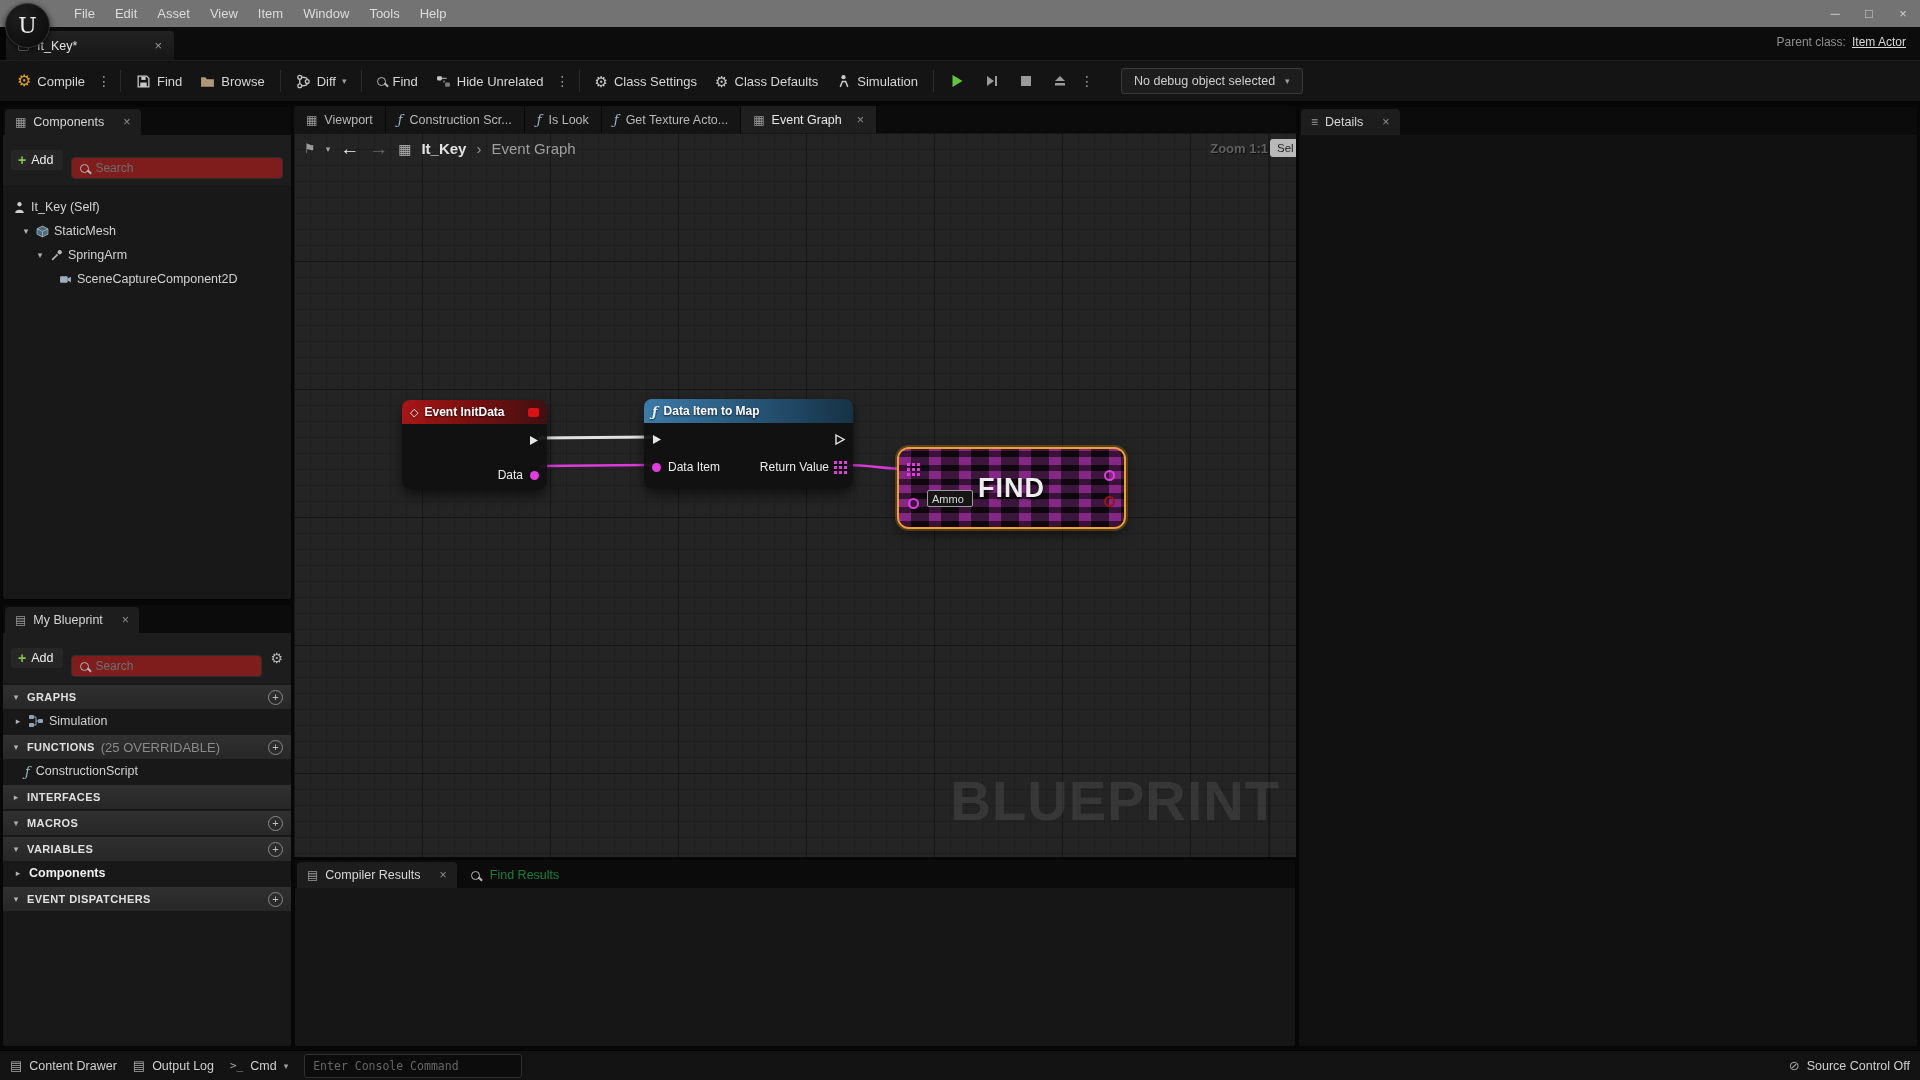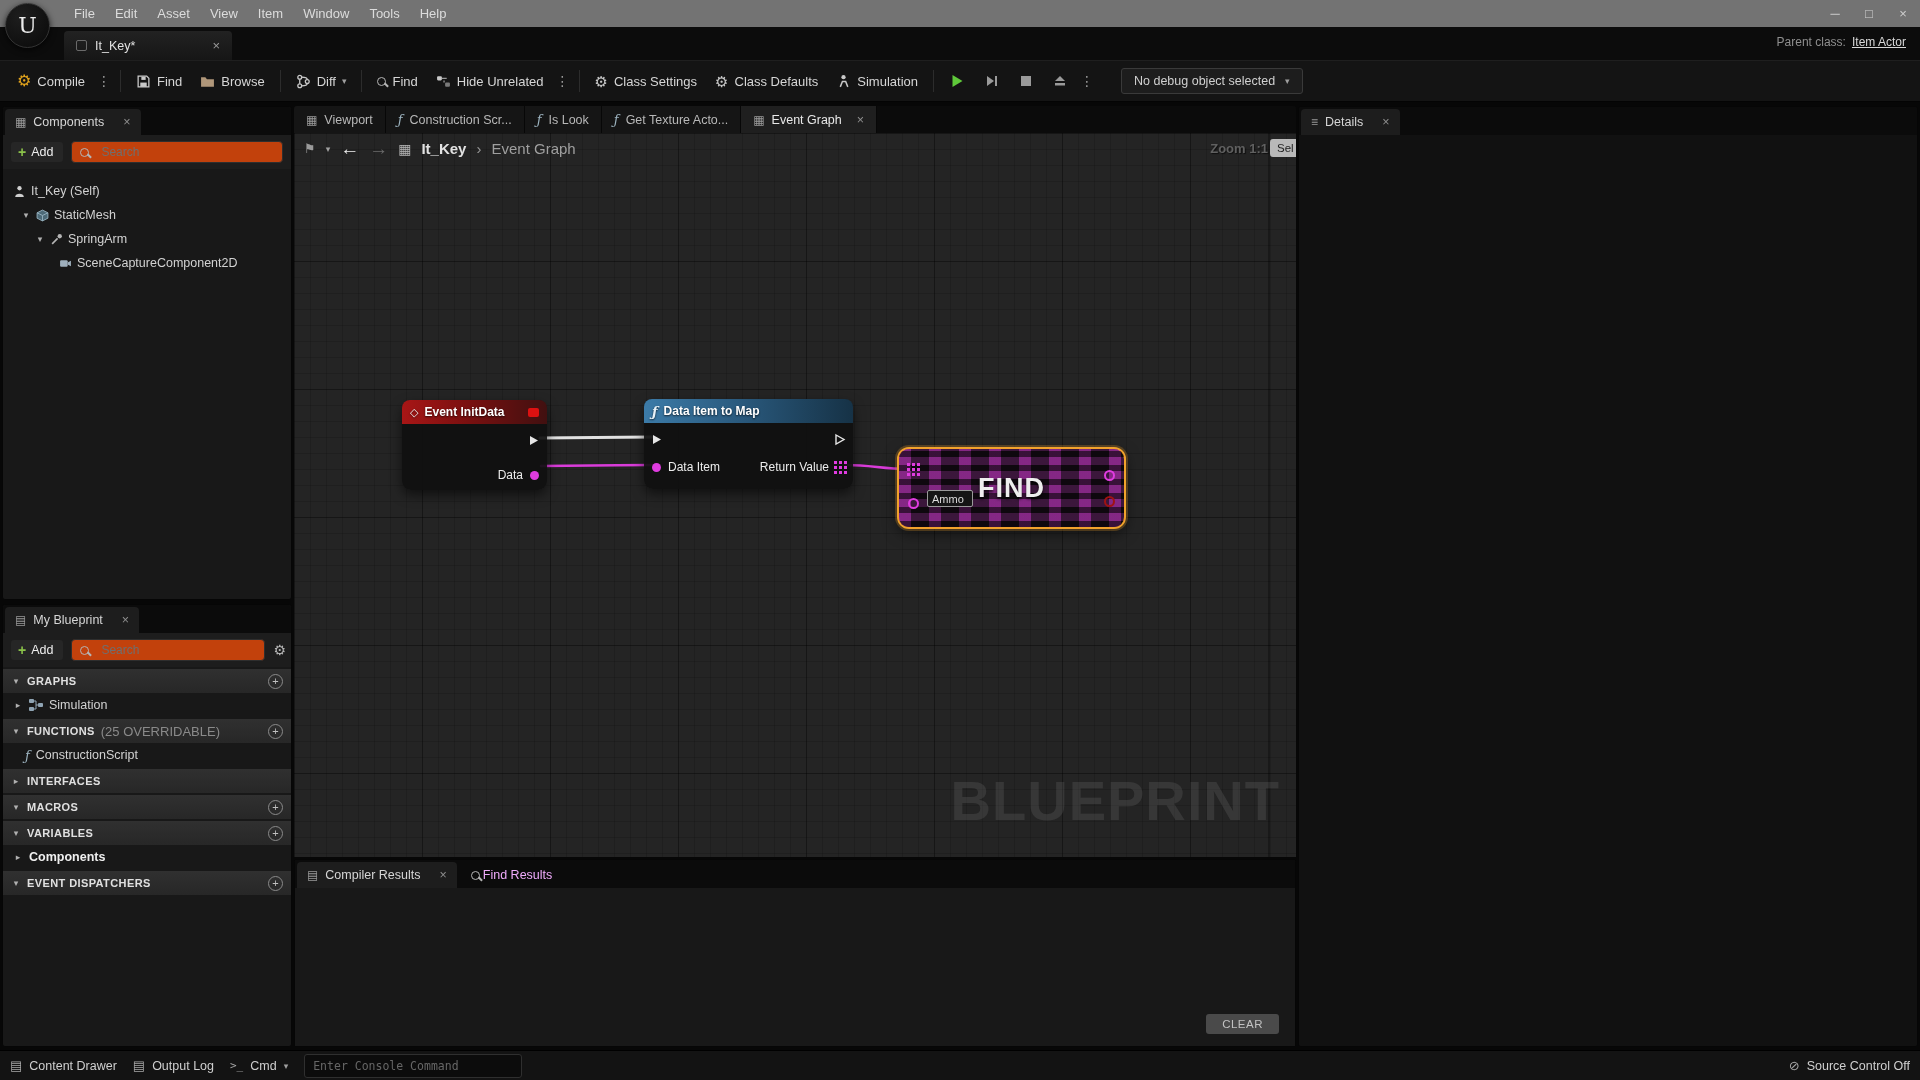--- a/index.html
+++ b/index.html
@@ -15,21 +15,21 @@
   .menubar { height:27px; background:#737373; display:flex; align-items:center; padding-left:64px; }
   .menu-item { padding:4px 10px; font-size:13px; color:#dcdcdc; cursor:default; }
   .win-controls { margin-left:auto; display:flex; }
   .win-btn { width:34px; height:27px; display:flex; align-items:center; justify-content:center; color:#cfcfcf; font-size:13px; }
   .logo { position:absolute; left:5px; top:3px; width:45px; height:45px; border-radius:50%;
     background:radial-gradient(circle at 35% 30%, #1e1e1e, #090909); border:1px solid #333;
     display:flex; align-items:center; justify-content:center; z-index:20; box-shadow:0 2px 6px rgba(0,0,0,.7); }
   .logo span { font-family:"DejaVu Serif",serif; font-size:22px; color:#ececec; }
 
   
-  .tabrow { height:33px; background:#0c0c0c; display:flex; align-items:flex-end; padding-left:64px; position:relative; }
+  .tabrow { height:33px; background:#0c0c0c; display:flex; align-items:flex-end; position:relative;margin-left:6px; }
   .asset-tab { display:flex; align-items:center; gap:8px; height:29px; padding:0 12px; min-width:168px;
     background:linear-gradient(#222,#161616); border-radius:4px 4px 0 0; color:#e2e2e2; font-size:12.5px; }
   .asset-ico { width:11px; height:11px; border:1.5px solid #6a6a6a; border-radius:2px; }
   .asset-tab .close { margin-left:auto; color:#9a9a9a; font-size:13px; }
   .parent-class { position:absolute; right:14px; top:8px; font-size:12px; color:#8f8f8f; }
   .parent-class b { color:#d8d8d8; font-weight:normal; text-decoration:underline; margin-left:6px; }
 
   
   .toolbar { height:42px; background:#141414; border-top:1px solid #1f1f1f; border-bottom:1px solid #040404;
     display:flex; align-items:center; padding:0 8px; }
@@ -56,21 +56,21 @@
 
   .panel-tabs { height:28px; background:#0b0b0b; display:flex; align-items:flex-end; padding:2px 2px 0 2px; gap:2px; flex:none; }
   .ptab { display:flex; align-items:center; gap:7px; height:26px; padding:0 10px;
     background:#1d1d1d; border-radius:4px 4px 0 0; color:#d6d6d6; font-size:12.5px; }
   .ptab .close { color:#8f8f8f; margin-left:12px; }
   .ptab-ico { color:#9a9a9a; font-size:12px; }
 
   .add-search { display:flex; align-items:center; gap:8px; padding:6px 8px; background:#1d1d1d; flex:none; }
   .add-btn { display:flex; align-items:center; gap:5px; padding:3px 10px 3px 7px; background:#262626; border-radius:3px; color:#efefef; font-size:12.5px; }
   .add-btn .plus { color:#8bc34a; font-weight:bold; font-size:14px; line-height:1; }
-  .searchbox { flex:1; display:flex; align-items:center; gap:12px; background:#c2410c; border:1px solid #2e2e2e; border-radius:4px; padding:3px 8px; }
+  .searchbox { flex:1; display:flex; align-items:center; gap:6px; background:#7f1d1d; border:1px solid #2e2e2e; border-radius:4px; padding:3px 8px;margin-top:16px; }
   .searchbox input { flex:1; min-width:0; background:transparent; border:none; outline:none; color:#cfcfcf; font-size:12px; font-family:inherit; }
   .searchbox input::placeholder { color:#6f6f6f; }
   .gear-btn { color:#b5b5b5; font-size:14px; }
 
   .tree { padding:10px 4px; }
   .tree-row { display:flex; align-items:center; gap:5px; height:24px; font-size:12.5px; color:#d2d2d2; }
   .tri { font-size:9px; color:#b0b0b0; width:10px; text-align:center; flex:none; }
 
   
   .bp-section { height:24px; background:linear-gradient(#303030,#272727); display:flex; align-items:center; padding:0 8px; gap:6px; margin-top:2px; flex:none; }
@@ -133,21 +133,21 @@
     font-size:27px; font-weight:bold; color:#ededed; letter-spacing:1px; text-shadow:0 2px 3px rgba(0,0,0,.8); }
   .find-pin { position:absolute; display:flex; align-items:center; }
   .ammo-input { position:absolute; left:28px; top:41px; width:46px; height:17px; background:#151515;
     border:1px solid #9a9a9a; border-radius:2px; color:#dcdcdc; font-size:11px; padding:0 4px; font-family:inherit; }
 
   
   .results { height:188px; margin-top:2px; background:#161616; border:1px solid #060606; border-radius:3px; display:flex; flex-direction:column; flex:none; }
   .results-content { flex:1; background:#181818; position:relative; }
   .clear-btn { position:absolute; right:16px; bottom:12px; background:#4a4a4a; color:#c2c2c2;
     font-size:11.5px; letter-spacing:.5px; padding:4px 16px; border-radius:3px; }
-  .rtab-plain { display:flex; align-items:center; gap:3px; height:26px; padding:0 12px; color:#f0abfc; font-size:12.5px; }
+  .rtab-plain { display:flex; align-items:center; gap:10px; height:26px; padding:0 12px; color:#15803d; font-size:12.5px; }
 
   
   .statusbar { height:30px; background:#131313; border-top:1px solid #000; display:flex; align-items:center; padding:0 10px; gap:16px; }
   .sb-item { display:flex; align-items:center; gap:7px; color:#cfcfcf; font-size:12.5px; }
   .sb-ico { color:#a8a8a8; font-size:13px; }
   .prompt { font-family:"DejaVu Sans Mono",monospace; font-size:11px; color:#a8a8a8; }
   .console-input { width:218px; background:#0c0c0c; border:1px solid #2f2f2f; border-radius:3px; padding:4px 8px;
     font-family:"DejaVu Sans Mono",monospace; font-size:11.5px; color:#cfcfcf; outline:none; }
   .console-input::placeholder { color:#666; }
   .sb-right { margin-left:auto; display:flex; align-items:center; gap:7px; color:#cfcfcf; font-size:12.5px; }
@@ -576,23 +576,20 @@
           <div class="ptab">
             <span class="ptab-ico">▤</span>
             <span>Compiler Results</span>
             <span class="close">×</span>
           </div>
           <div class="rtab-plain">
             <span class="mag"></span>
             <span>Find Results</span>
           </div>
         </div>
-        <div class="results-content">
-          <div class="clear-btn">CLEAR</div>
-        </div>
       </div>
     </div>
 
     <div class="panel" id="panel-details">
       <div class="panel-tabs">
         <div class="ptab">
           <span class="ptab-ico">≡</span>
           <span>Details</span>
           <span class="close">×</span>
         </div>

